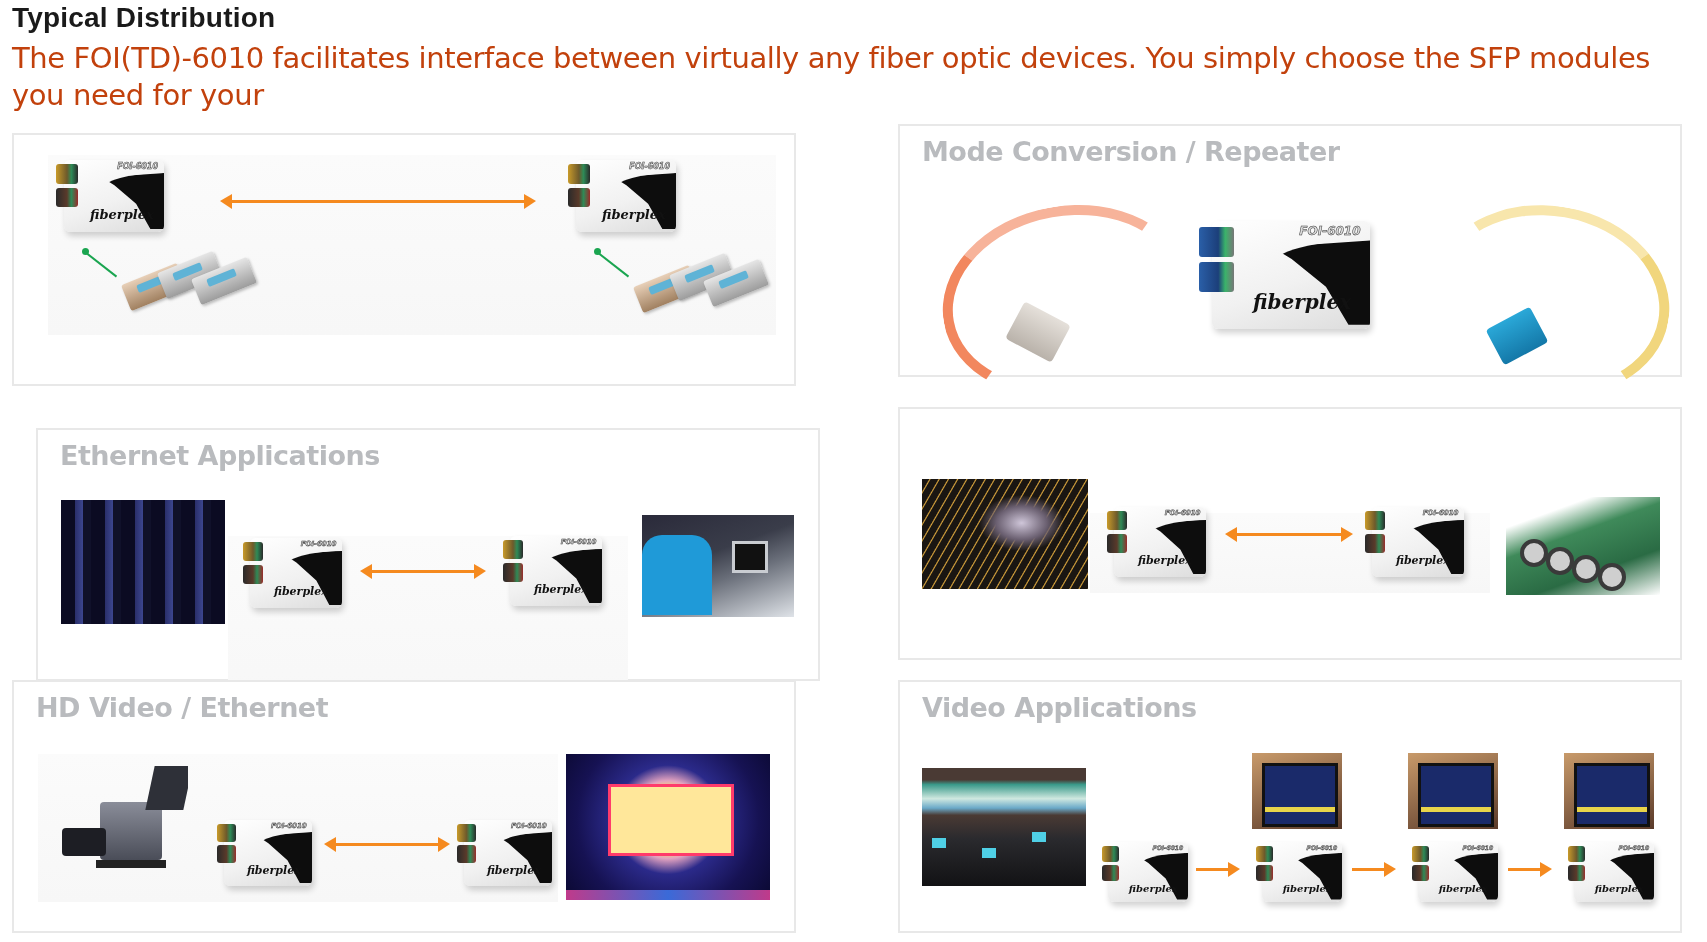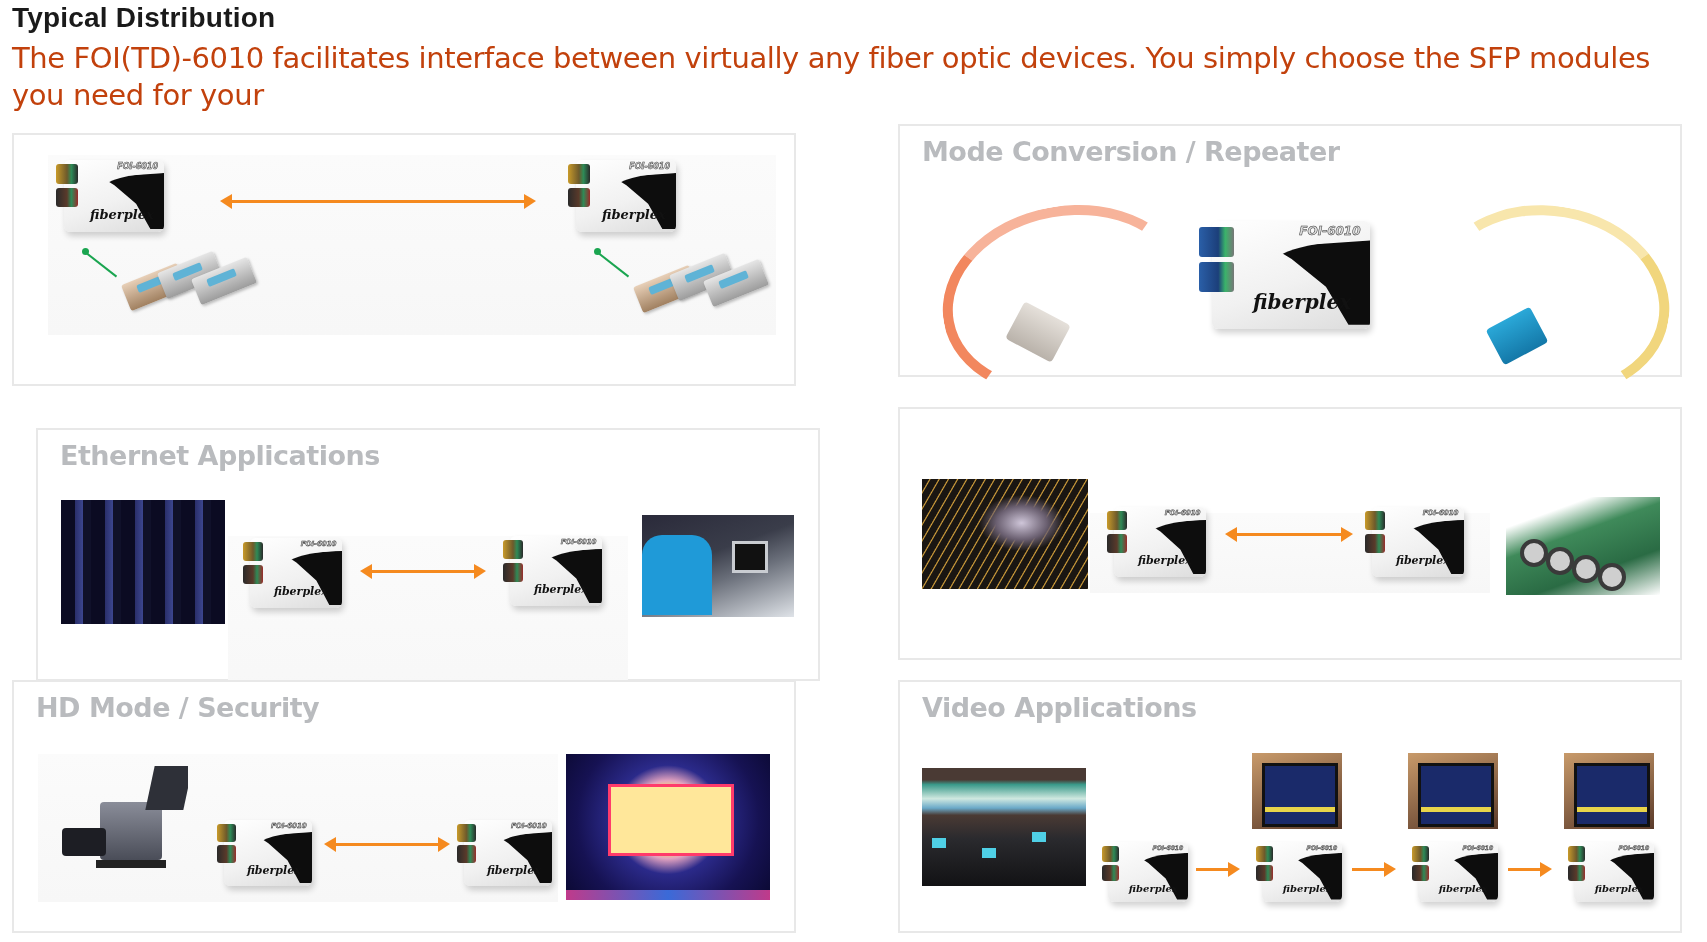--- a/index.html
+++ b/index.html
@@ -180,21 +180,21 @@
   </div>
   <div class="photo" style="left:606px; top:88px; width:154px; height:98px; background:linear-gradient(160deg,#fff 0%,#fff 20%,#3f8a5a 40%,#2a6b44 70%,#fff 100%);">
     <div style="position:absolute; left:14px; top:42px; width:20px; height:20px; border-radius:50%; background:#cfcfcf; border:4px solid #3a3a3a;"></div>
     <div style="position:absolute; left:40px; top:50px; width:20px; height:20px; border-radius:50%; background:#cfcfcf; border:4px solid #3a3a3a;"></div>
     <div style="position:absolute; left:66px; top:58px; width:20px; height:20px; border-radius:50%; background:#cfcfcf; border:4px solid #3a3a3a;"></div>
     <div style="position:absolute; left:92px; top:66px; width:20px; height:20px; border-radius:50%; background:#cfcfcf; border:4px solid #3a3a3a;"></div>
   </div>
 </div>
 
 <div class="panel" style="left:12px; top:680px;">
-  <h3>HD Mode / Security</h3>
+  <h3>HD Video / Ethernet</h3>
   <div class="fade" style="left:24px; top:72px; width:520px; height:148px;"></div>
   <div class="photo" style="left:44px; top:80px; width:130px; height:110px;">
     <div style="position:absolute; left:42px; top:40px; width:62px; height:58px; background:linear-gradient(180deg,#8a8d99,#4a4d58); border-radius:4px;"></div>
     <div style="position:absolute; left:4px; top:66px; width:44px; height:28px; background:#1d1e24; border-radius:4px;"></div>
     <div style="position:absolute; left:92px; top:4px; width:38px; height:44px; background:#2e3038; transform:skewX(-12deg);"></div>
     <div style="position:absolute; left:38px; top:98px; width:70px; height:8px; background:#222;"></div>
   </div>
   <div class="dev" style="left:210px; top:138px; width:88px; height:66px;">
     <div class="body">
         <div class="swoosh"></div>

